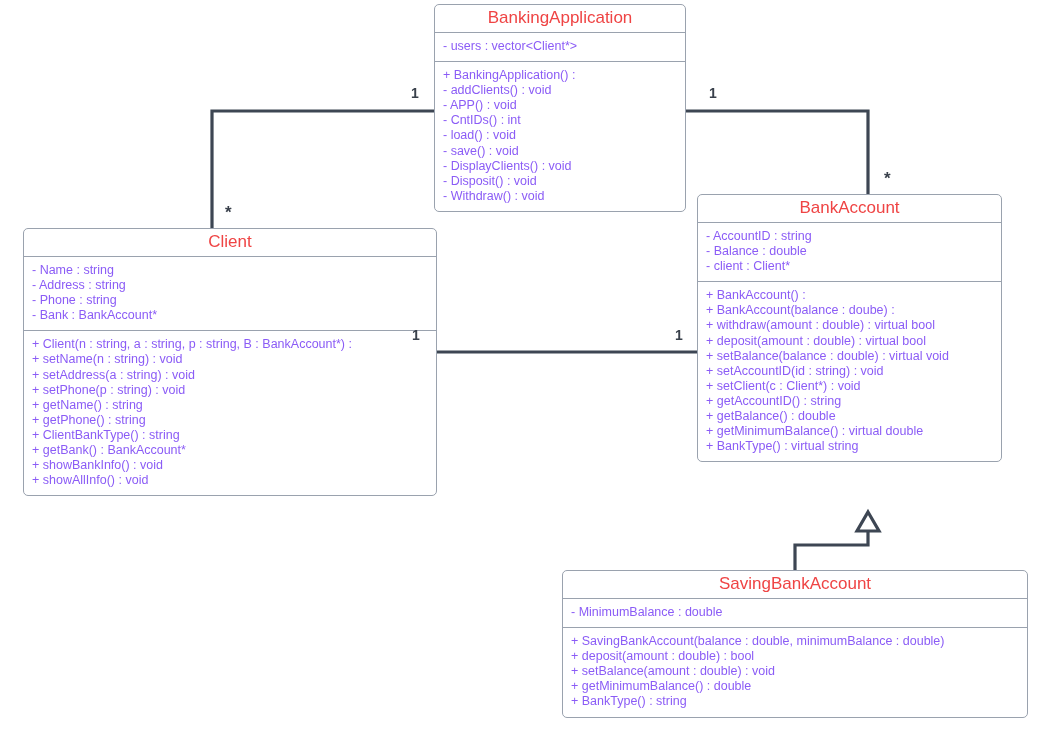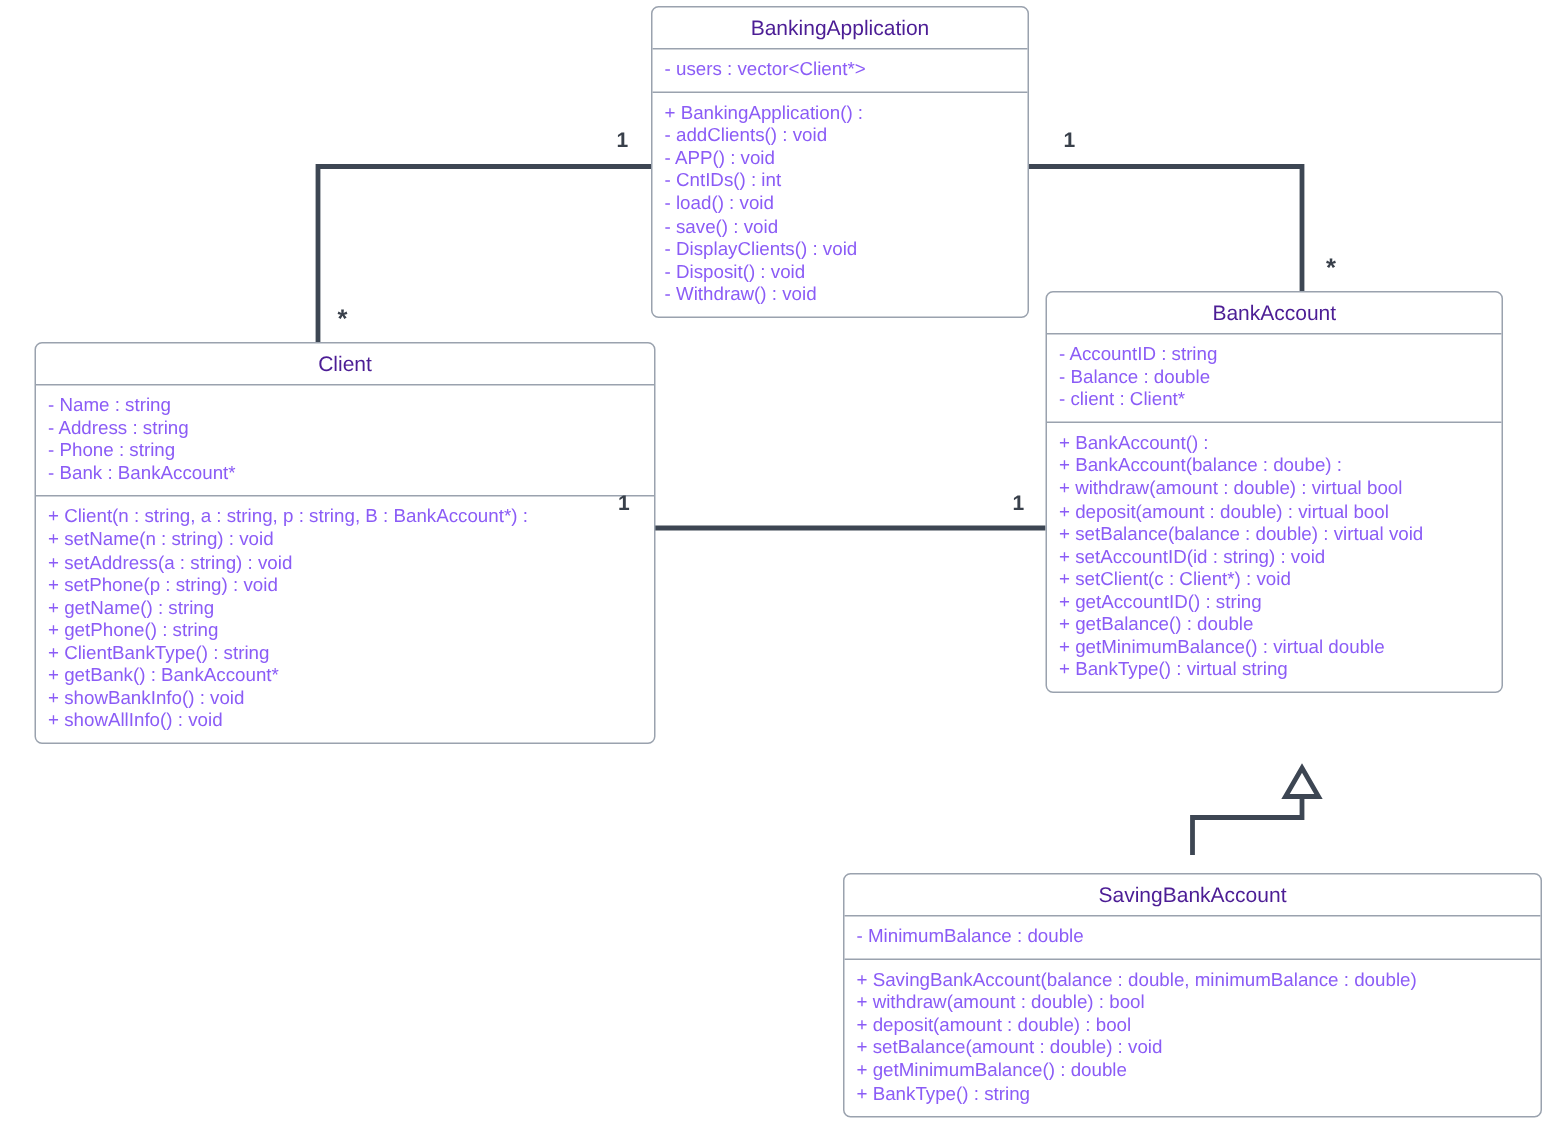--- a/index.html
+++ b/index.html
@@ -31,24 +31,24 @@
   .uml-class {
     position: absolute;
     z-index: 2;
     background: #ffffff;
     border: 1px solid #9aa2ae;
     border-radius: 5px;
     box-sizing: border-box;
   }
   .uml-title {
     text-align: center;
-    font-size: 14px;
+    font-size: 17px;
     line-height: 16px;
     padding: 5px 6px 6px 6px;
-    color: #4c1d95;
+    color: #ef4444;
     border-bottom: 1px solid #9aa2ae;
     white-space: nowrap;
   }
   .uml-section {
     padding: 6px 8px 7px 8px;
     box-sizing: border-box;
   }
   .uml-attrs {
     border-bottom: 1px solid #9aa2ae;
   }
@@ -153,28 +153,27 @@
       <div class="uml-line">+ setBalance(balance : double) : virtual void</div>
       <div class="uml-line">+ setAccountID(id : string) : void</div>
       <div class="uml-line">+ setClient(c : Client*) : void</div>
       <div class="uml-line">+ getAccountID() : string</div>
       <div class="uml-line">+ getBalance() : double</div>
       <div class="uml-line">+ getMinimumBalance() : virtual double</div>
       <div class="uml-line">+ BankType() : virtual string</div>
     </div>
   </div>
 
-  <div class="uml-class" style="left:562px; top:570px; width:466px;margin-top:12px;">
+  <div class="uml-class" style="left:562px; top:570px; width:466px;">
     <div class="uml-title">SavingBankAccount</div>
     <div class="uml-section uml-attrs">
       <div class="uml-line">- MinimumBalance : double</div>
     </div>
     <div class="uml-section">
       <div class="uml-line">+ SavingBankAccount(balance : double, minimumBalance : double)</div>
-      <div class="uml-line">+ withdraw(amount : double) : bool</div>
       <div class="uml-line">+ deposit(amount : double) : bool</div>
       <div class="uml-line">+ setBalance(amount : double) : void</div>
       <div class="uml-line">+ getMinimumBalance() : double</div>
       <div class="uml-line">+ BankType() : string</div>
     </div>
   </div>
 
 </div>
 
 </body></html>

